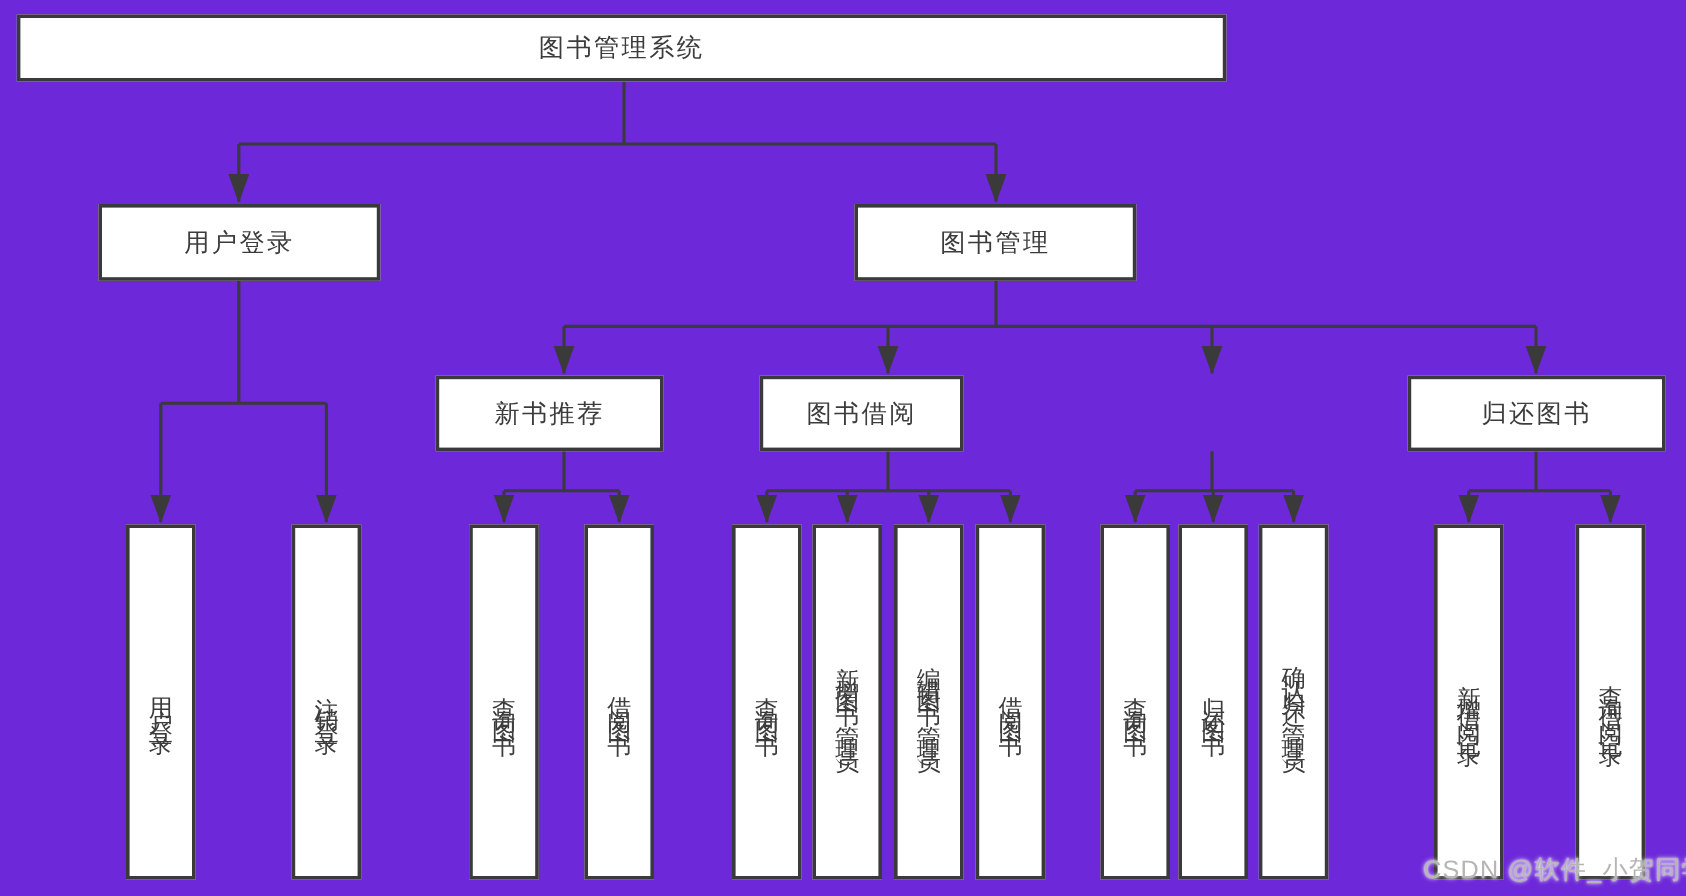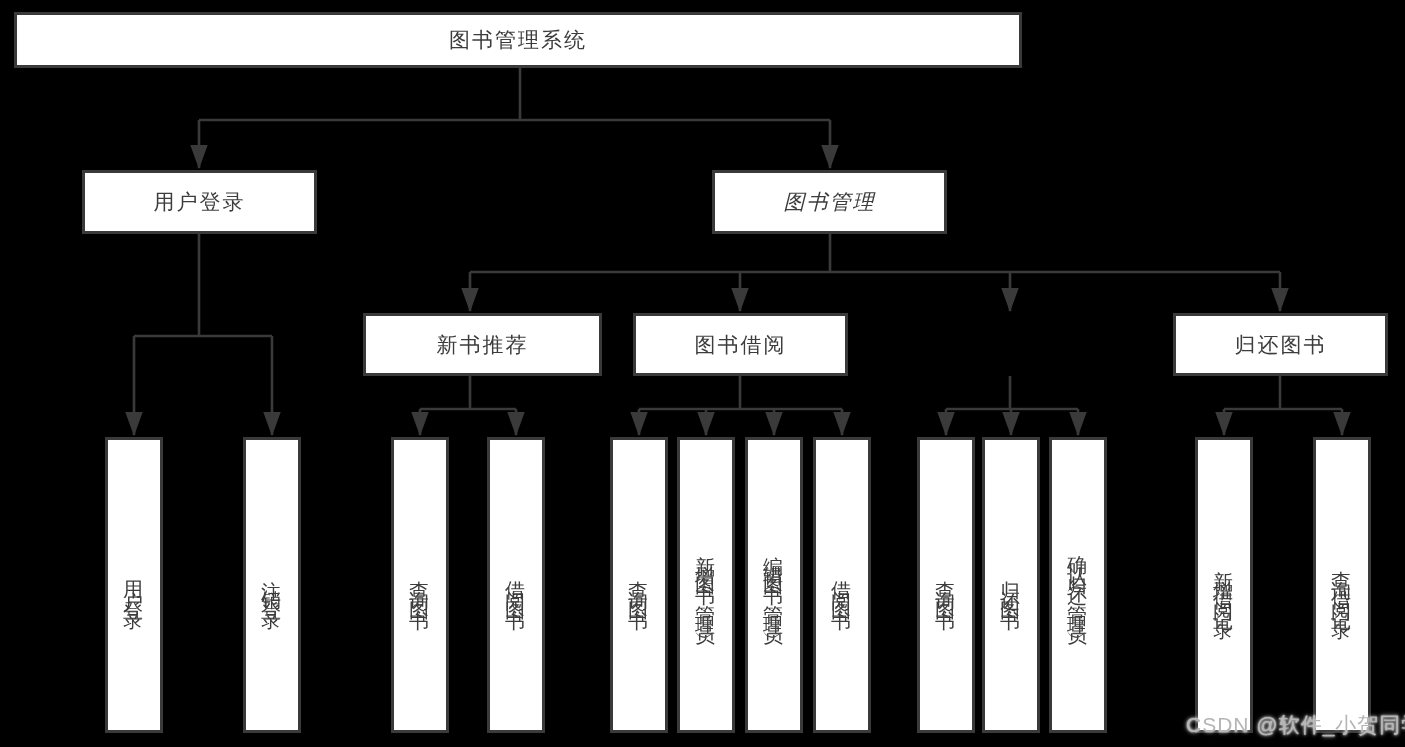--- a/index.html
+++ b/index.html
@@ -5,21 +5,21 @@
   html, body {
     margin: 0;
     padding: 0;
     background: #ffffff;
     font-family: "Liberation Sans", "DejaVu Sans", sans-serif;
   }
   .canvas {
     position: relative;
     width: 1405px;
     height: 747px;
-    background: #000000;
+    background: #6d28d9;
     overflow: hidden;
   }
   .connectors {
     position: absolute;
     left: 0;
     top: 0;
   }
   .box {
     position: absolute;
     box-sizing: border-box;
@@ -109,28 +109,28 @@
     </g>
   </svg>
 
   <div class="box" style="left:14px; top:12px; width:1008px; height:56px;">
     <span class="h-label">图书管理系统</span>
   </div>
 
   <div class="box" style="left:82px; top:170px; width:235px; height:64px;">
     <span class="h-label">用户登录</span>
   </div>
-  <div class="box" style="left:712px; top:170px; width:235px; height:64px;font-style:italic;">
+  <div class="box" style="left:712px; top:170px; width:235px; height:64px;">
     <span class="h-label">图书管理</span>
   </div>
 
-  <div class="box" style="left:363px; top:313px; width:239px; height:63px;">
+  <div class="box" style="left:363px; top:313px; width:190px; height:63px;">
     <span class="h-label">新书推荐</span>
   </div>
-  <div class="box" style="left:633px; top:313px; width:215px; height:63px;">
+  <div class="box" style="left:633px; top:313px; width:170px; height:63px;">
     <span class="h-label">图书借阅</span>
   </div>
   <div class="box" style="left:1173px; top:313px; width:215px; height:63px;">
     <span class="h-label">归还图书</span>
   </div>
 
   <div class="box" style="left:105px; top:437px; width:58px; height:296px;">
     <span class="v-label">用户登录</span>
   </div>
   <div class="box" style="left:243px; top:437px; width:58px; height:296px;">

